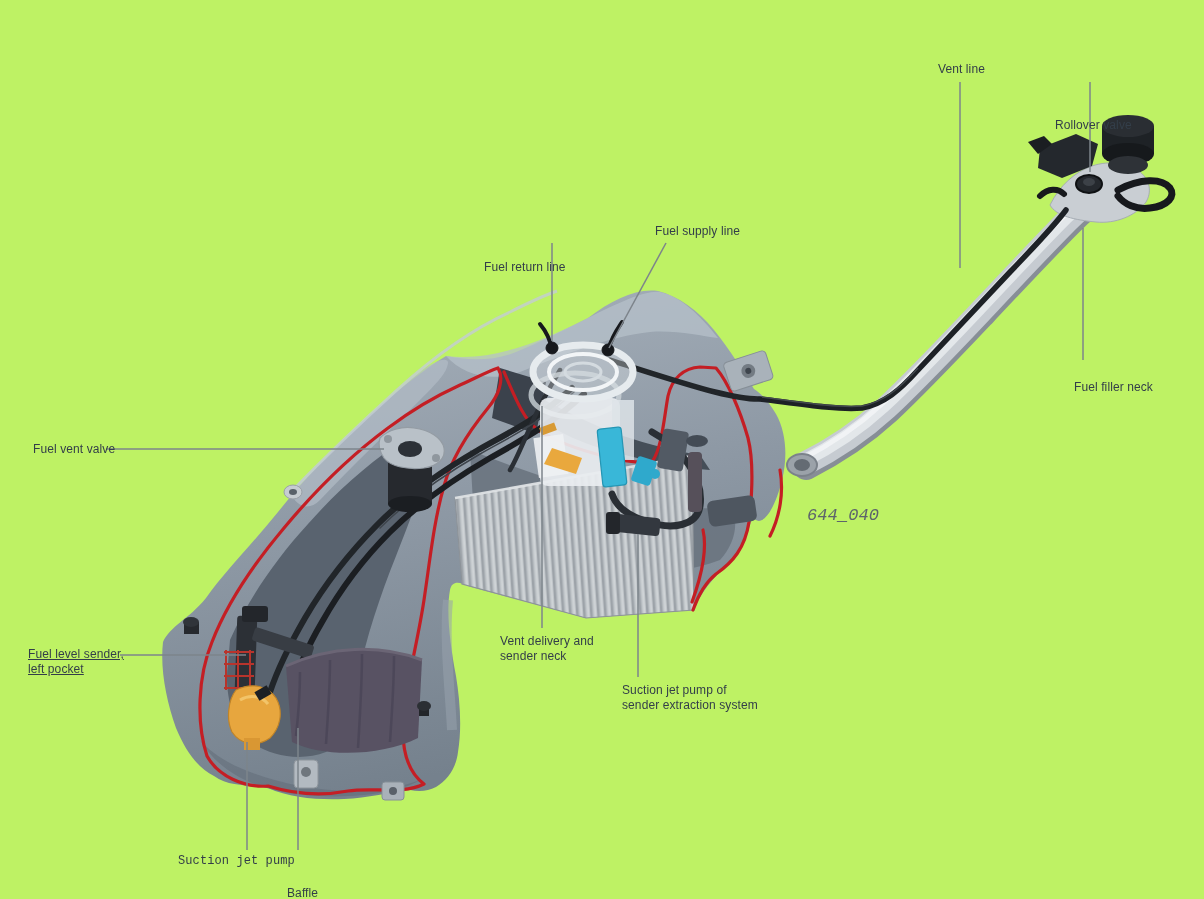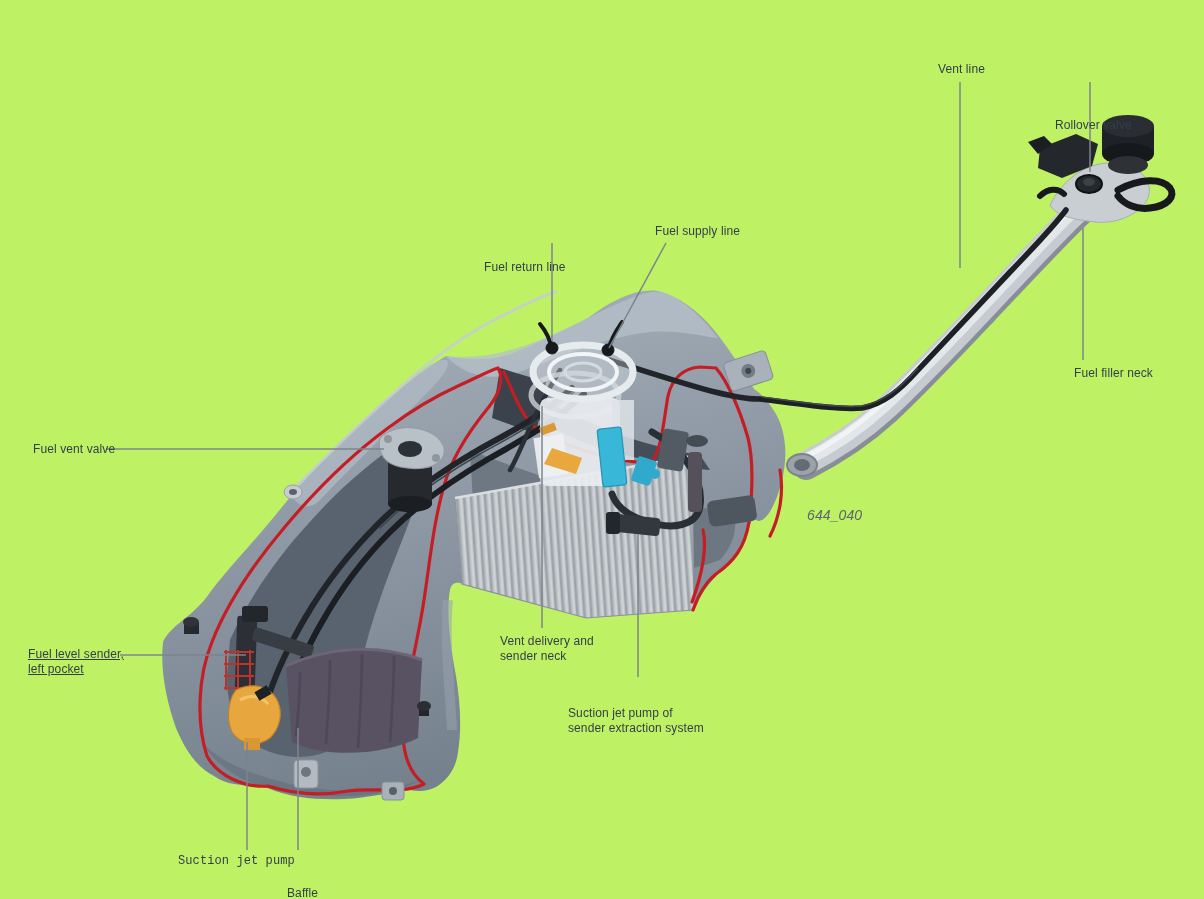--- a/index.html
+++ b/index.html
@@ -6,21 +6,21 @@
   .stage{
     position:relative;width:1204px;height:899px;background:#bef264;overflow:hidden;
     font-family:"Liberation Sans",sans-serif;
   }
   .stage svg{position:absolute;left:0;top:0;}
   #labels{position:absolute;left:0;top:0;width:100%;height:100%;pointer-events:none;}
   .callout{
     position:absolute;font-size:12px;line-height:15px;color:#333e49;
     white-space:nowrap;letter-spacing:.1px;
   }
-  .callout.fig{font-style:italic;color:#5d646b;font-size:14px;}
+  .callout.fig{font-style:italic;color:#5d646b;font-size:17px;font-family:Liberation Mono, monospace;}
 </style>
 </head>
 <body>
 
 <div class="stage">
 
   <svg width="1204" height="899" viewBox="0 0 1204 899" aria-hidden="true">
     <defs>
       <linearGradient id="gTank" x1="0" y1="0" x2="0.25" y2="1">
         <stop offset="0" stop-color="#aab4be"></stop>
@@ -270,41 +270,41 @@
       <line x1="298" y1="728" x2="298" y2="850" stroke="#7d848b" stroke-width="1.5"></line>
     </svg>
 
   <div id="labels">
       <div class="callout" style="left: 938px; top: 62px;">
         <div>Vent line</div>
       </div>
       <div class="callout" style="left: 1055px; top: 74px; margin-top: 44px;">
         <div>Rollover valve</div>
       </div>
-      <div class="callout" style="left: 1074px; top: 366px;">
+      <div class="callout" style="left: 1074px; top: 380px;">
         <div>Fuel filler neck</div>
       </div>
       <div class="callout" style="left: 484px; top: 224px; margin-top: 36px;">
         <div>Fuel return line</div>
       </div>
       <div class="callout" style="left: 655px; top: 224px;">
         <div>Fuel supply line</div>
       </div>
       <div class="callout" style="left: 33px; top: 442px;">
         <div>Fuel vent valve</div>
       </div>
       <div class="callout" style="left: 28px; top: 647px; text-decoration: underline;">
         <div>Fuel level sender,</div>
         <div>left pocket</div>
       </div>
       <div class="callout" style="left: 500px; top: 634px;">
         <div>Vent delivery and</div>
         <div>sender neck</div>
       </div>
-      <div class="callout" style="left: 568px; top: 683px; margin-top: 23px;">
+      <div class="callout" style="left: 622px; top: 683px;">
         <div>Suction jet pump of</div>
         <div>sender extraction system</div>
       </div>
       <div class="callout" style="left: 178px; top: 854px; font-family: Liberation Mono, monospace;">
         <div>Suction jet pump</div>
       </div>
       <div class="callout" style="left: 287px; top: 886px;">
         <div>Baffle</div>
       </div>
       <div class="callout fig" style="left: 807px; top: 508px;">

